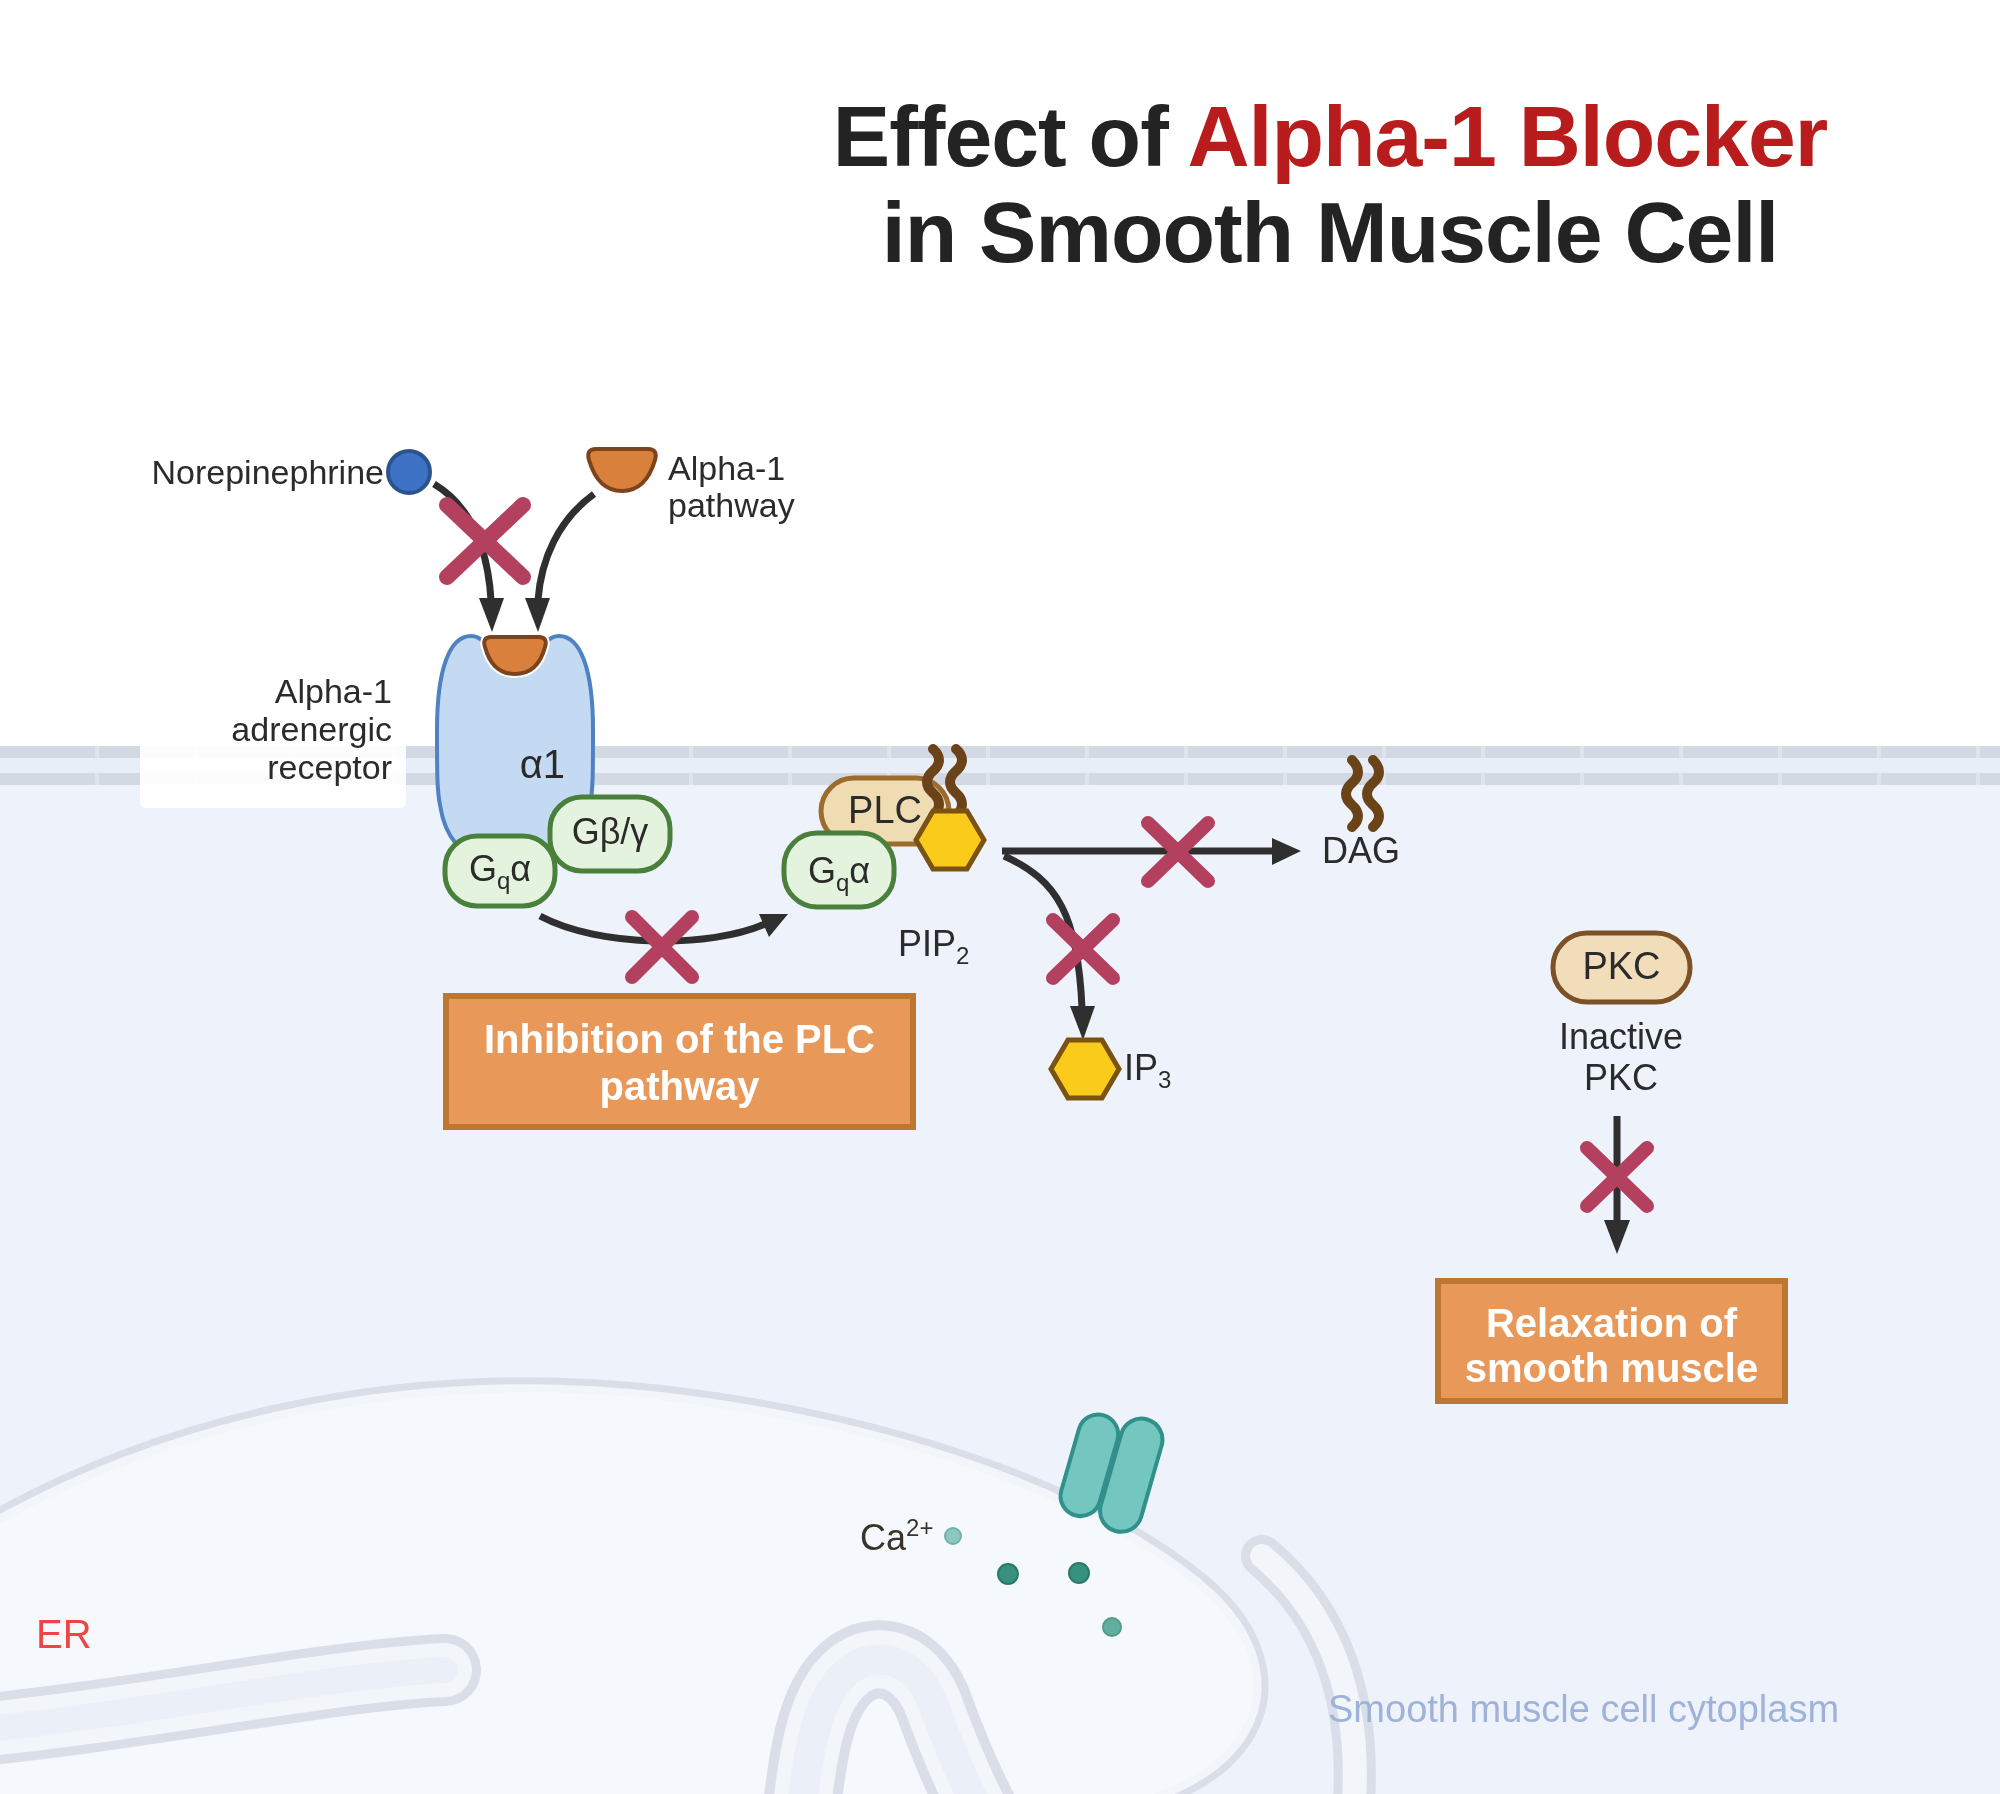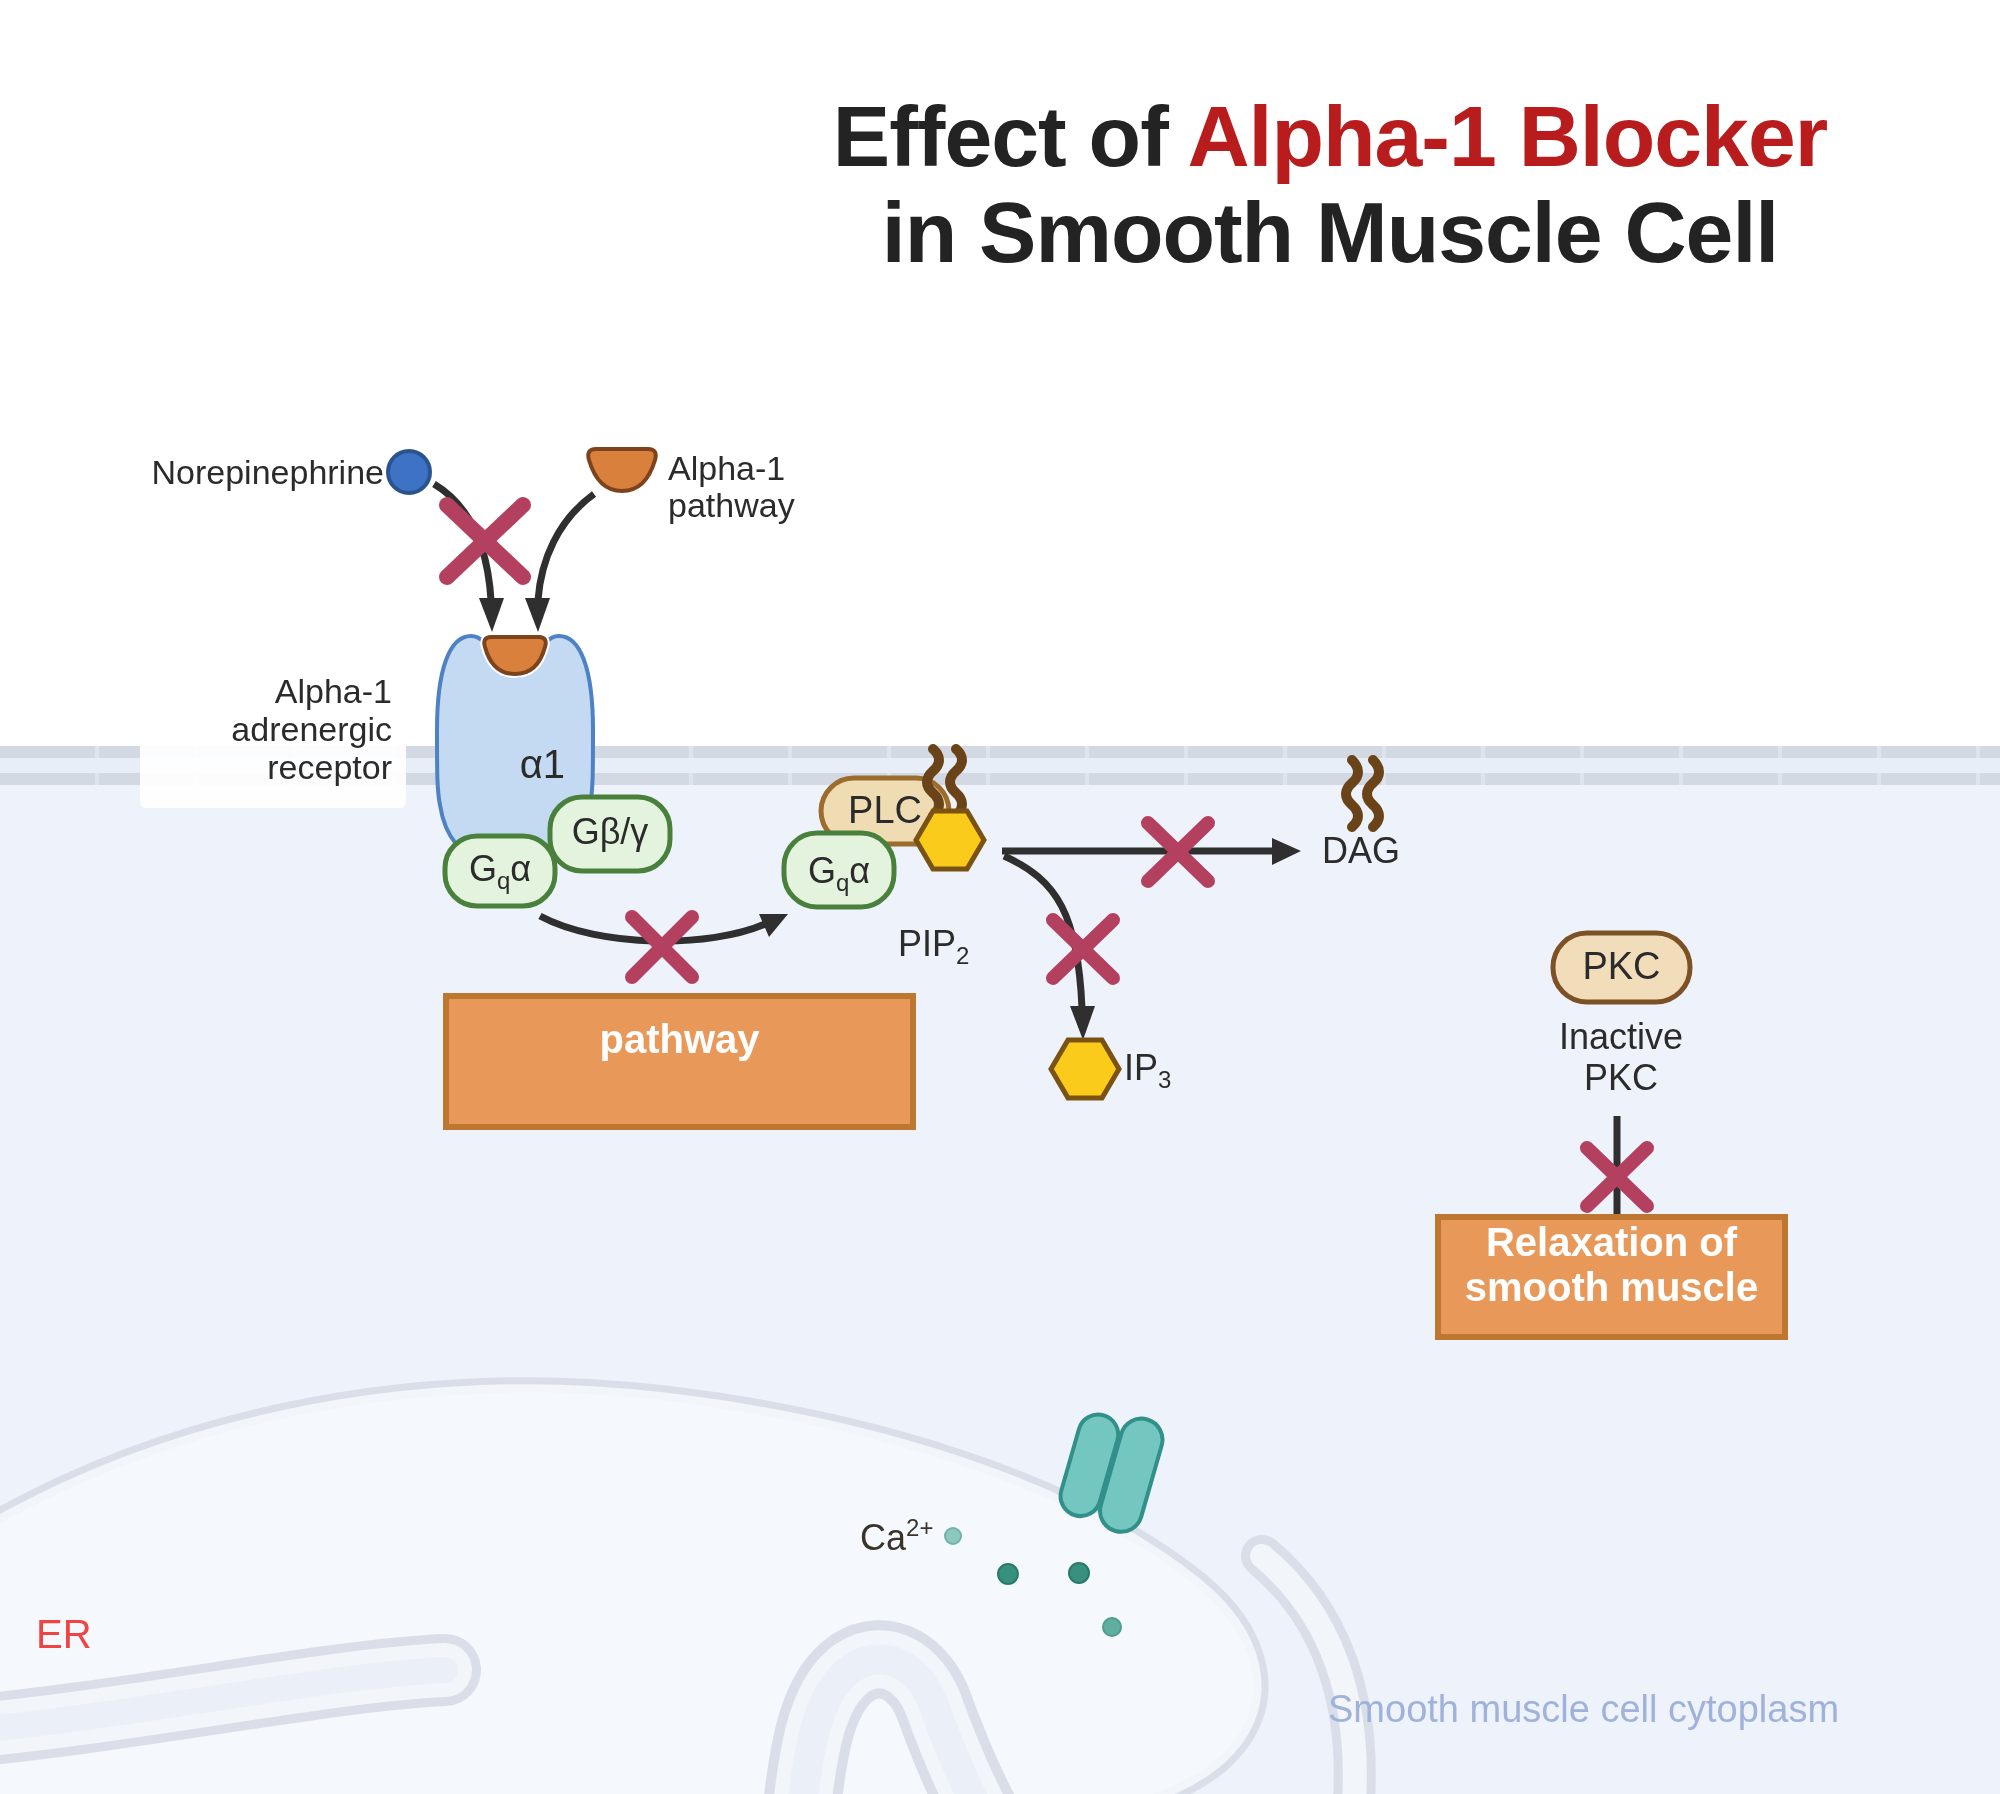--- a/index.html
+++ b/index.html
@@ -39,21 +39,21 @@
   .inactive-label{left:1538px;top:1016px;width:166px;text-align:center;line-height:41px;}
   .ca-label{left:860px;top:1514px;font-size:36px;color:#3a332c;}
   .er-label{left:36px;top:1612px;font-size:40px;color:#ef4444;}
   .cyto-label{left:1328px;top:1688px;font-size:38px;color:#9FB2D9;}
   sub.q{font-size:24px;vertical-align:-8px;}
   sup.ca{font-size:24px;vertical-align:14px;}
   
   .callout{box-sizing:border-box;background:#E8995A;border:6px solid #BE7730;
     color:#ffffff;font-weight:bold;font-size:40px;text-align:center;line-height:47px;}
   .callout.inhibition{left:443px;top:993px;width:473px;height:137px;padding-top:17px;}
-  .callout.relaxation{left:1435px;top:1214px;width:353px;height:126px;padding-top:0;line-height:45px;}
+  .callout.relaxation{left:1435px;top:1278px;width:353px;height:126px;padding-top:17px;line-height:45px;}
 </style>
 </head>
 <body>
 
 <div class="canvas">
 
   <div class="abs cytoplasm-bg"></div>
   <div class="abs mem-band b1"></div>
   <div class="abs mem-gap"></div>
   <div class="abs mem-band b2"></div>
@@ -211,20 +211,21 @@
 
   <div class="abs lbl gq2-label"><span>G</span><sub class="q">q</sub><span>α</span></div>
 
   <div class="abs lbl pip2-label"><span>PIP</span><sub class="q">2</sub></div>
 
   <div class="abs lbl dag-label">DAG</div>
 
   <div class="abs lbl ip3-label"><span>IP</span><sub class="q">3</sub></div>
 
   <div class="abs callout inhibition">
+    <div>Inhibition of the PLC</div>
     <div>pathway</div>
   </div>
 
   <div class="abs lbl pkc-label">PKC</div>
 
   <div class="abs lbl inactive-label">
     <div>Inactive</div>
     <div>PKC</div>
   </div>
 

